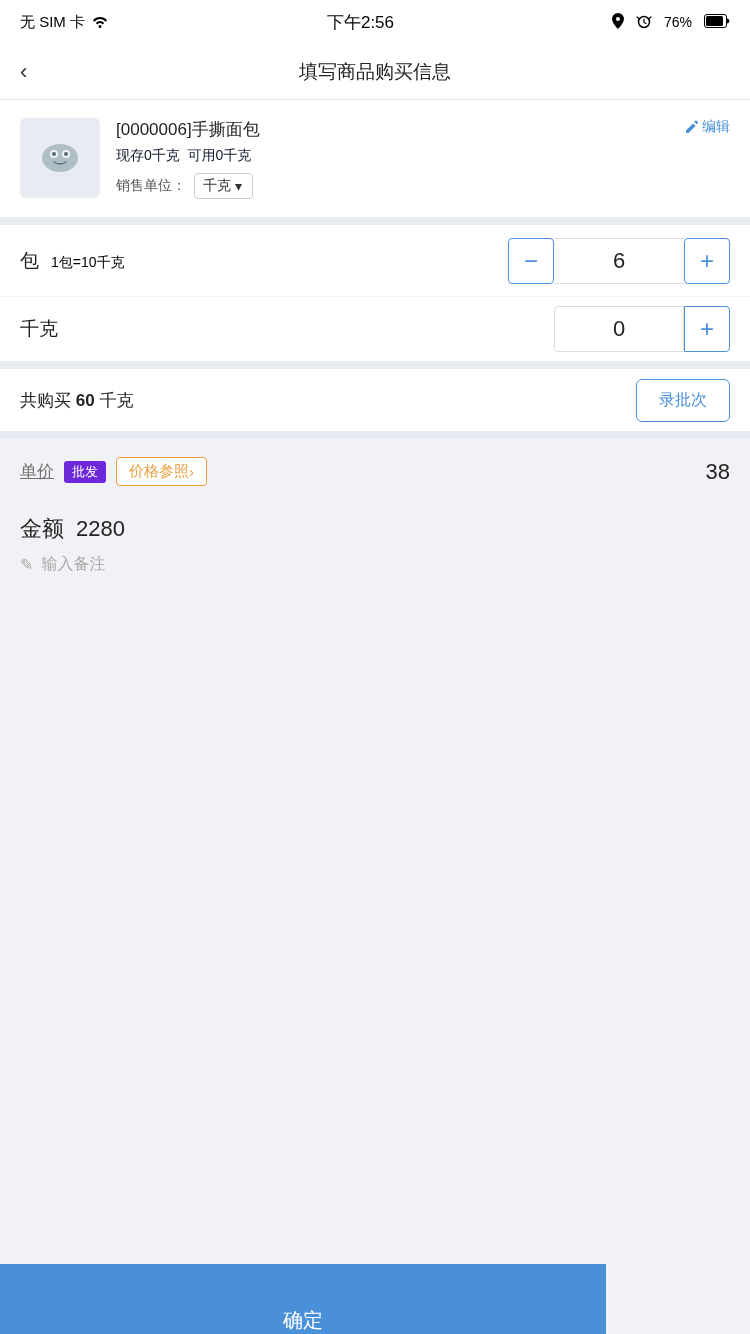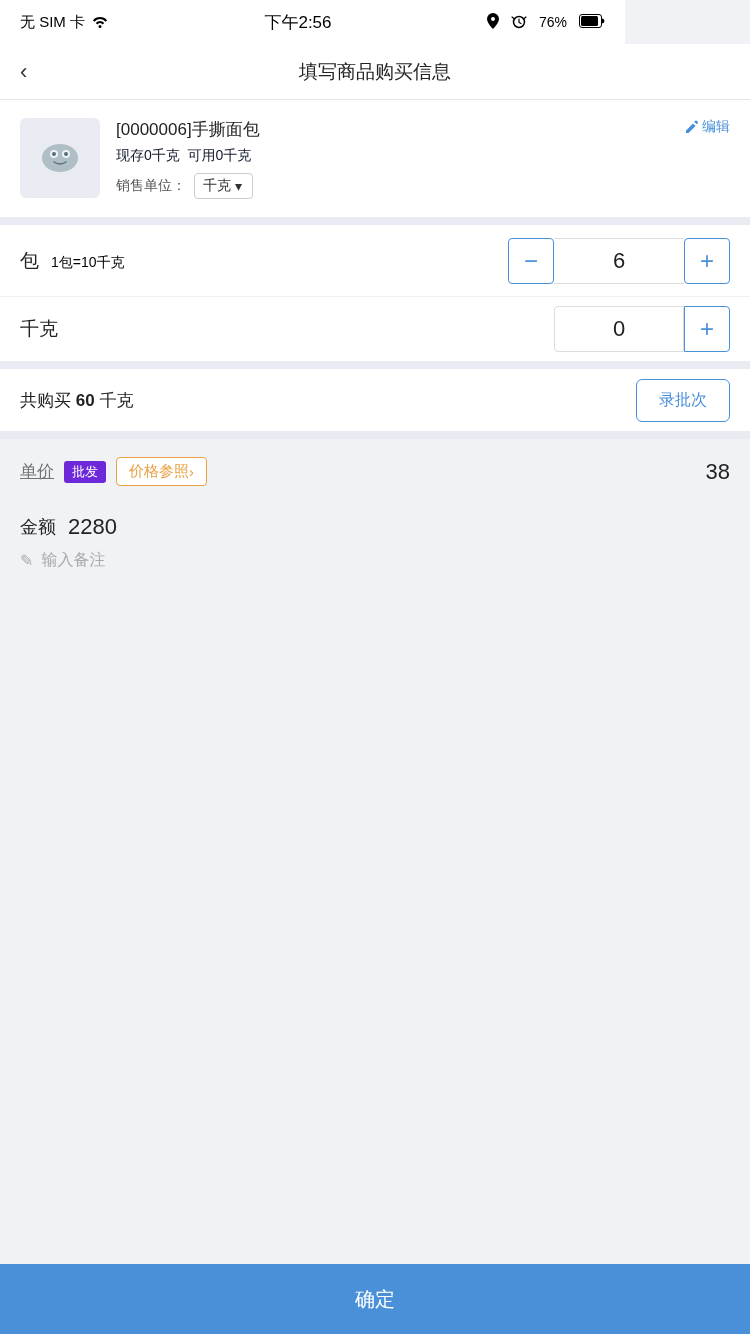--- a/index.html
+++ b/index.html
@@ -8,21 +8,21 @@
       width: 750px;
       min-height: 1334px;
       font-family: -apple-system, 'PingFang SC', 'Helvetica Neue', sans-serif;
       background: #f0f2f5;
       position: relative;
       overflow-x: hidden;
     }
 
     
     .status-bar {
-      width: 625px;
+      width: 750px;
       height: 44px;
       background: #fff;
       display: flex;
       align-items: center;
       justify-content: space-between;
       padding: 0 20px;
       font-size: 14px;
       color: #000;
     }
     .status-left { display: flex; align-items: center; gap: 6px; font-size: 15px; }
@@ -232,21 +232,21 @@
       background: #f0f2f5;
       padding: 10px 20px 10px 20px;
     }
     .amount-row {
       display: flex;
       align-items: center;
       gap: 12px;
       margin-bottom: 10px;
     }
     .amount-label {
-      font-size: 18px;
+      font-size: 22px;
       color: #222;
       font-weight: 500;
     }
     .amount-value {
       font-size: 22px;
       color: #222;
       font-weight: 500;
     }
     .note-row {
       display: flex;
@@ -265,25 +265,25 @@
       background: #f0f2f5;
       flex: 1;
       min-height: 300px;
     }
 
     
     .confirm-bar {
       position: fixed;
       bottom: 0;
       left: 0;
-      width: 750px;
+      width: 606px;
       height: 70px;
       background: #4a90d9;
       display: flex;
-      align-items: center;
+      align-items: flex-end;
       justify-content: center;
       cursor: pointer;
     }
     .confirm-text {
       color: #fff;
       font-size: 20px;
       font-weight: 500;
     }
   </style>
 </head>

